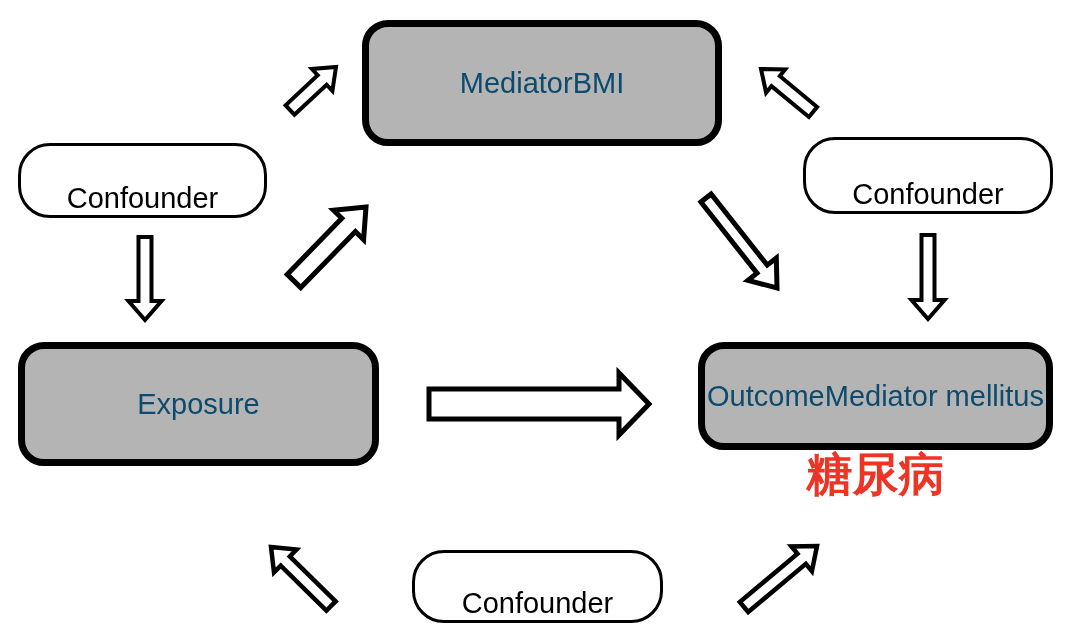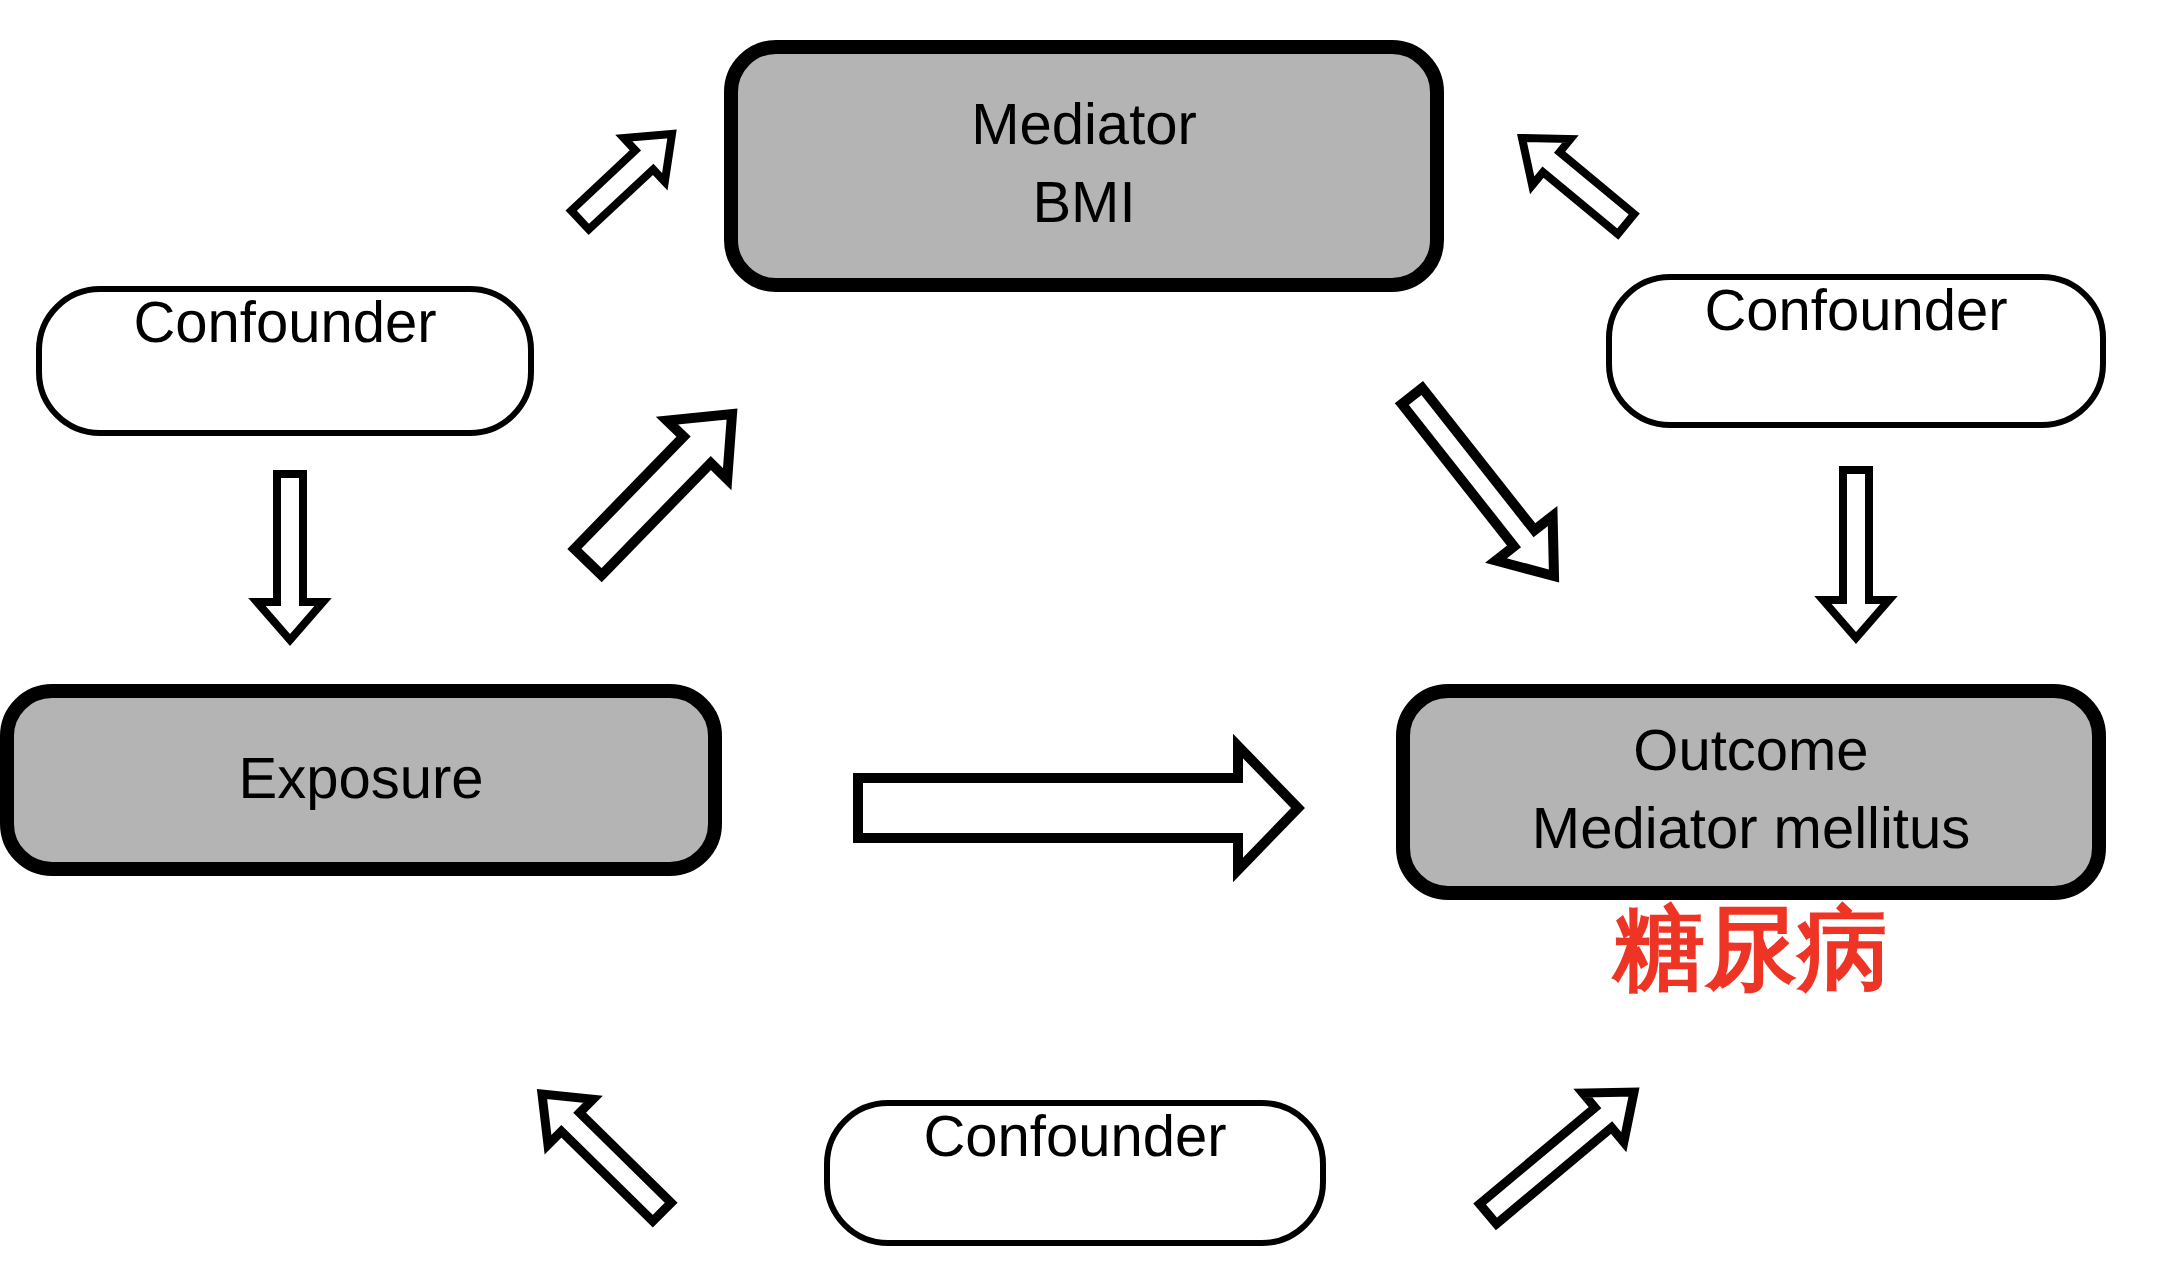--- a/index.html
+++ b/index.html
@@ -10,52 +10,52 @@
     font-family:"Liberation Sans", sans-serif;
     overflow:hidden;
   }
   #arrow-layer{position:absolute;left:0;top:0;width:1080px;height:639px;}
   .node{
     position:absolute;
     box-sizing:border-box;
     background:#b4b4b4;
     border:7px solid #000;
     border-radius:26px;
-    color:#000000;
+    color:#0c4a6e;
     display:flex;
-    flex-direction:column;
+    flex-direction:row;
     align-items:center;
     justify-content:center;
     text-align:center;
     font-size:29px;
     line-height:39px;
   }
   .confounder{
     position:absolute;
     box-sizing:border-box;
     background:#ffffff;
     border:3px solid #000;
     border-radius:32px;
     color:#000;
     display:flex;
-    align-items:flex-start;
+    align-items:flex-end;
     justify-content:center;
     text-align:center;
     font-size:29px;
   }
   .annotation{
     position:absolute;
     text-align:center;
     font-size:46px;
     font-weight:bold;
     color:#ed3425;
     line-height:56px;
   }
   .node-mediator{left:362px;top:20px;width:360px;height:126px;}
-  .node-exposure{left:0;top:342px;width:361px;height:96px;}
+  .node-exposure{left:18px;top:342px;width:361px;height:124px;}
   .node-outcome{left:698px;top:342px;width:355px;height:108px;}
   .confounder-left{left:18px;top:143px;width:249px;height:75px;}
   .confounder-right{left:803px;top:137px;width:250px;height:77px;}
   .confounder-bottom{left:412px;top:550px;width:251px;height:73px;}
   .annotation-exposure{left:18px;top:462px;width:361px;}
   .annotation-outcome{left:698px;top:446px;width:355px;}
 </style>
 </head>
 <body>
 

